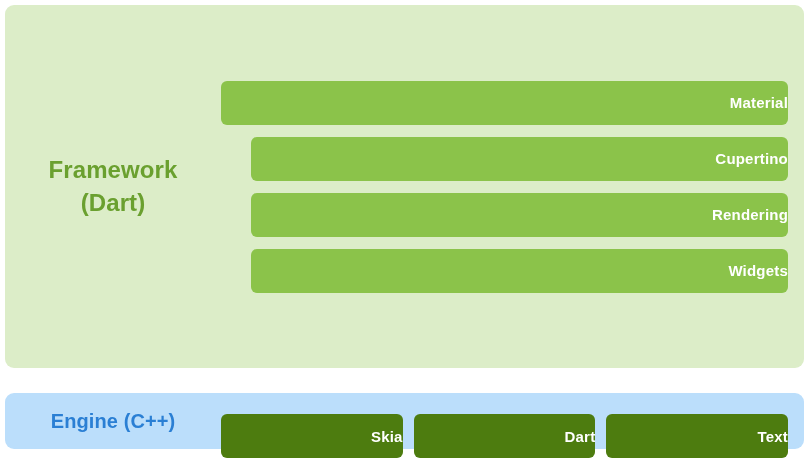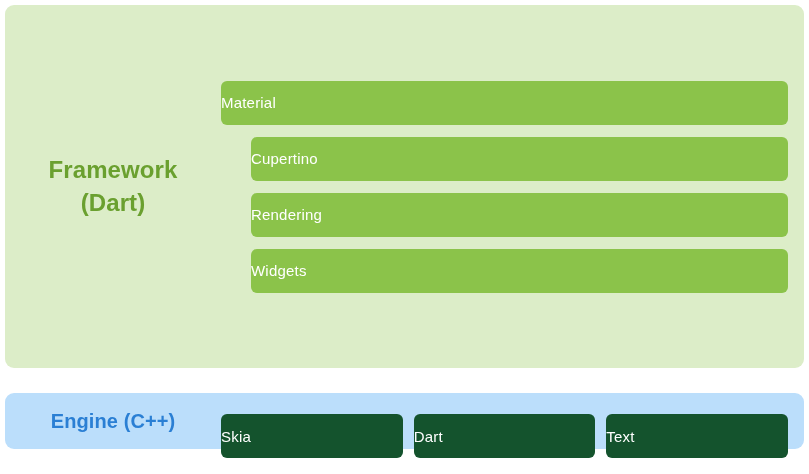--- a/index.html
+++ b/index.html
@@ -57,24 +57,24 @@
     margin-top: 12px;
     margin-left: 30px;
   }
 
   .box {
     flex: 1 1 0;
     height: 44px;
     border-radius: 6px;
     display: flex;
     align-items: center;
-    justify-content: flex-start;
+    justify-content: flex-end;
     color: #ffffff;
     font-size: 15px;
-    font-weight: 400;
+    font-weight: 700;
     letter-spacing: 0.2px;
     box-sizing: border-box;
     user-select: none;
   }
 
   
   .layer-framework {
     height: 363px;
     background: #dcedc8;
     padding: 16px 16px 16px 0;
@@ -98,21 +98,21 @@
   .layer-engine {
     height: 56px;
     background: #bbdefb;
     padding: 0 16px 0 0;
   }
   .layer-engine .layer-label {
     color: #2a7fd4;
     font-size: 20px;
   }
   .box-blue {
-    background: #14532d;
+    background: #4d7c0f;
     margin-top: 30px;
   }
 </style>
 </head>
 <body>
 
 <div class="diagram">
 
   <section class="layer layer-framework">
 

